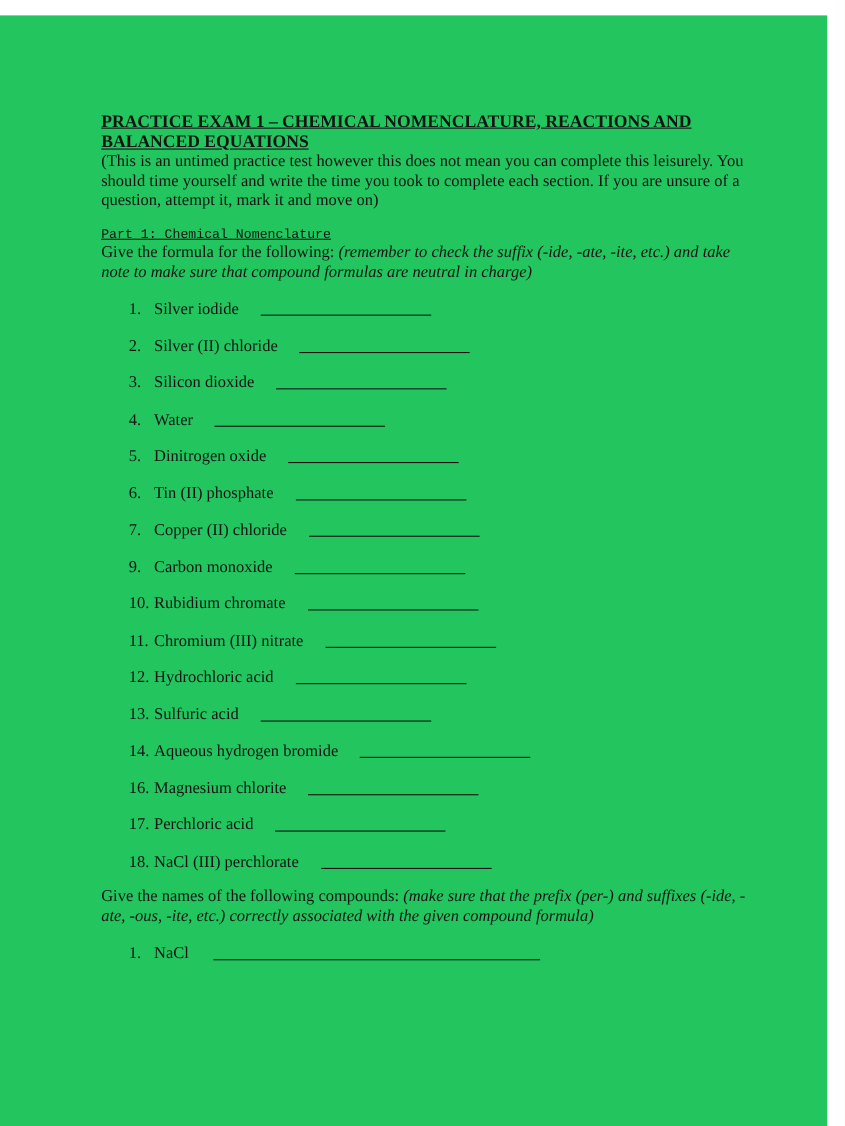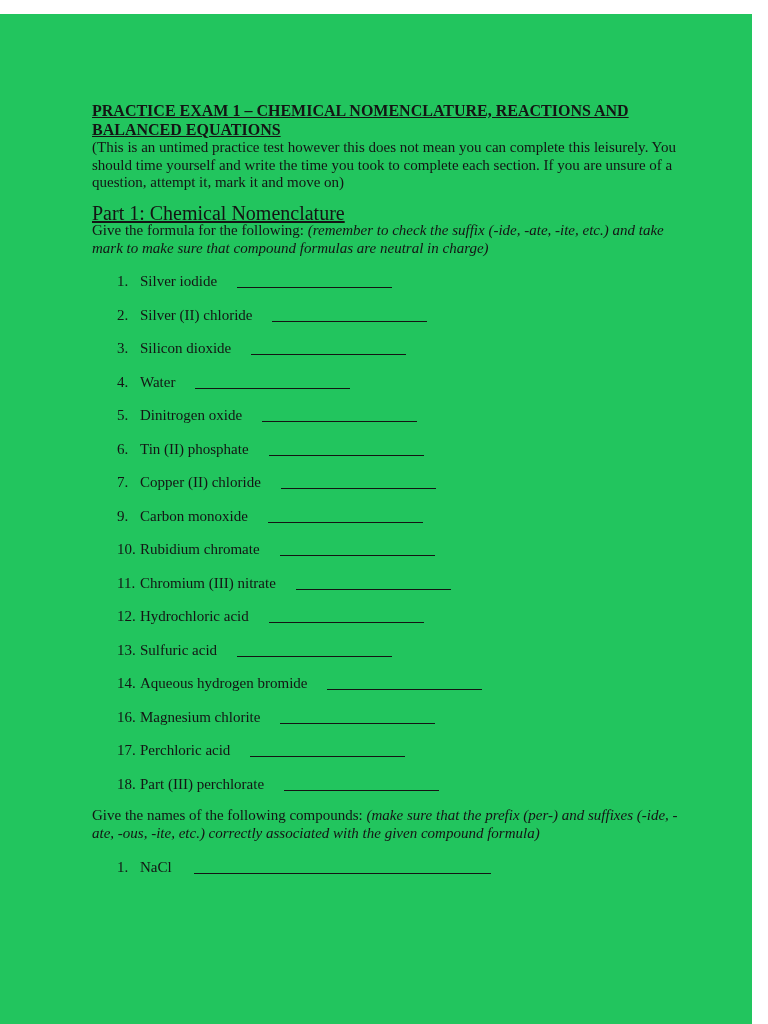--- a/index.html
+++ b/index.html
@@ -28,25 +28,26 @@
     line-height: 18.5px;
     font-weight: bold;
     text-decoration: underline;
     margin: 0;
   }
   .intro-note {
     margin: 0;
     line-height: 17.5px;
   }
   .section-heading {
-    font-size: 20px;
+    font-size: 12px;
     font-weight: normal;
     text-decoration: underline;
     margin: 13px 0 0 0;
     line-height: 17.5px;
+    font-family: Liberation Mono, monospace;
   }
   .instruction {
     margin: 0;
     line-height: 17.5px;
   }
   .instruction em {
     font-style: italic;
   }
   .q-list {
     margin: 14px 0 0 0;
@@ -87,39 +88,39 @@
 
 <div class="page">
   <div class="content">
 
     <h1 class="doc-title">PRACTICE EXAM 1 – CHEMICAL NOMENCLATURE, REACTIONS AND BALANCED EQUATIONS</h1>
 
     <p class="intro-note">(This is an untimed practice test however this does not mean you can complete this leisurely. You should time yourself and write the time you took to complete each section. If you are unsure of a question, attempt it, mark it and move on)</p>
 
     <h2 class="section-heading">Part 1: Chemical Nomenclature</h2>
 
-    <p class="instruction"><span>Give the formula for the following: </span><em>(remember to check the suffix (-ide, -ate, -ite, etc.) and take mark to make sure that compound formulas are neutral in charge)</em></p>
+    <p class="instruction"><span>Give the formula for the following: </span><em>(remember to check the suffix (-ide, -ate, -ite, etc.) and take note to make sure that compound formulas are neutral in charge)</em></p>
 
     <div class="q-list">
         <div class="q-row"><span class="q-num">1.</span><span class="q-label">Silver iodide</span><span class="answer-blank"></span></div>
         <div class="q-row"><span class="q-num">2.</span><span class="q-label">Silver (II) chloride</span><span class="answer-blank"></span></div>
         <div class="q-row"><span class="q-num">3.</span><span class="q-label">Silicon dioxide</span><span class="answer-blank"></span></div>
         <div class="q-row"><span class="q-num">4.</span><span class="q-label">Water</span><span class="answer-blank"></span></div>
         <div class="q-row"><span class="q-num">5.</span><span class="q-label">Dinitrogen oxide</span><span class="answer-blank"></span></div>
         <div class="q-row"><span class="q-num">6.</span><span class="q-label">Tin (II) phosphate</span><span class="answer-blank"></span></div>
         <div class="q-row"><span class="q-num">7.</span><span class="q-label">Copper (II) chloride</span><span class="answer-blank"></span></div>
         <div class="q-row"><span class="q-num">9.</span><span class="q-label">Carbon monoxide</span><span class="answer-blank"></span></div>
         <div class="q-row"><span class="q-num">10.</span><span class="q-label">Rubidium chromate</span><span class="answer-blank"></span></div>
         <div class="q-row"><span class="q-num">11.</span><span class="q-label">Chromium (III) nitrate</span><span class="answer-blank"></span></div>
         <div class="q-row"><span class="q-num">12.</span><span class="q-label">Hydrochloric acid</span><span class="answer-blank"></span></div>
         <div class="q-row"><span class="q-num">13.</span><span class="q-label">Sulfuric acid</span><span class="answer-blank"></span></div>
         <div class="q-row"><span class="q-num">14.</span><span class="q-label">Aqueous hydrogen bromide</span><span class="answer-blank"></span></div>
         <div class="q-row"><span class="q-num">16.</span><span class="q-label">Magnesium chlorite</span><span class="answer-blank"></span></div>
         <div class="q-row"><span class="q-num">17.</span><span class="q-label">Perchloric acid</span><span class="answer-blank"></span></div>
-        <div class="q-row"><span class="q-num">18.</span><span class="q-label">Part (III) perchlorate</span><span class="answer-blank"></span></div>
+        <div class="q-row"><span class="q-num">18.</span><span class="q-label">NaCl (III) perchlorate</span><span class="answer-blank"></span></div>
       </div>
 
     <p class="instruction naming-instruction"><span>Give the names of the following compounds: </span><em>(make sure that the prefix (per-) and suffixes (-ide, -ate, -ous, -ite, etc.) correctly associated with the given compound formula)</em></p>
 
     <div class="q-list naming-list">
         <div class="q-row"><span class="q-num">1.</span><span class="q-label">NaCl</span><span class="answer-blank"></span></div>
       </div>
 
   </div>
 </div>

